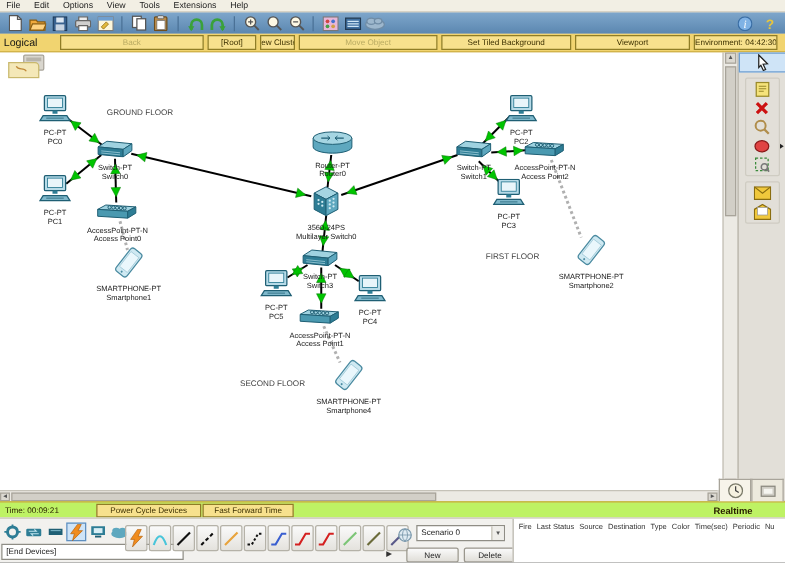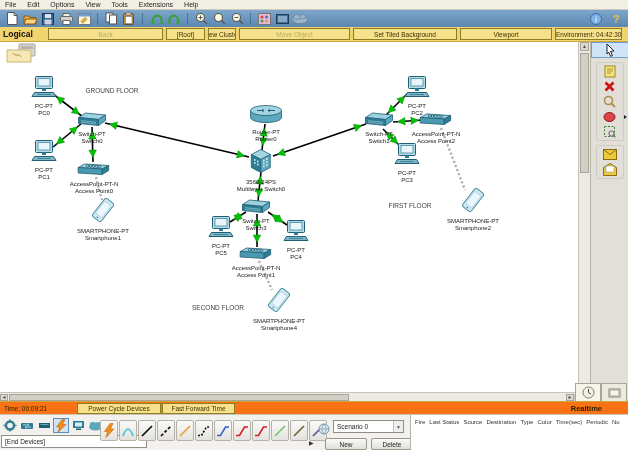--- a/index.html
+++ b/index.html
@@ -11,21 +11,21 @@
   .menu-item{cursor:default;}
 
   
   .toolbar{position:absolute;top:10px;left:0;right:0;height:17px;background:linear-gradient(#7ea6cb,#5b87b0);display:flex;align-items:center;gap:2px;padding:0 4px;}
   .tb-icon{width:16px;height:15px;display:flex;align-items:center;justify-content:center;}
   .tb-sep{width:1px;height:12px;background:#4a7196;margin:0 3px;}
   .tb-right{margin-left:auto;display:flex;gap:4px;align-items:center;}
 
   
   .navbar{position:absolute;top:27px;left:0;right:0;height:15px;background:#f1d470;display:flex;align-items:center;gap:3px;padding:0 3px;border-bottom:1px solid #c9a93c;}
-  .nav-label{font-weight:bold;font-size:8.5px;color:#111;width:42px;flex:0 0 auto;}
+  .nav-label{font-weight:normal;font-size:8.5px;color:#111;width:42px;flex:0 0 auto;}
   .nav-btn{height:12px;background:#f7e18d;border:1px solid #8f7d26;display:flex;align-items:center;justify-content:center;font-size:6.5px;color:#3c3000;white-space:nowrap;overflow:hidden;}
   .nav-btn.disabled{color:#b9ab62;}
   .nav-btn:nth-of-type(1){width:83px;}
   .nav-btn:nth-of-type(2){width:115px;}
   .nav-btn:nth-of-type(3){width:39px;}
   .nav-btn:nth-of-type(4){width:28px;}
   .nav-btn:nth-of-type(5){width:111px;}
   .nav-btn:nth-of-type(6){width:104px;}
   .nav-btn:nth-of-type(7){width:92px;}
 
@@ -51,21 +51,21 @@
   .tool.active{background:#cfe4f7;border:1px solid #6f9fd0;width:38px;height:16px;}
   .tool .flyout{position:absolute;right:-4px;top:6px;width:0;height:0;border-left:3px solid #222;border-top:2.5px solid transparent;border-bottom:2.5px solid transparent;}
   .tool-group{border:1px solid #cfccc2;border-radius:2px;margin-top:4px;padding:1px 0;display:flex;flex-direction:column;align-items:center;gap:0;}
 
   
   .mode-tabs{position:absolute;left:575px;top:383px;width:53px;height:18px;display:flex;z-index:5;}
   .mode-tab{width:26px;height:18px;background:#ece9dd;border:1px solid #a8a49a;border-bottom:none;display:flex;align-items:center;justify-content:center;}
   .mode-tab.active{background:#f7f4ea;}
 
   
-  .timebar{position:absolute;top:401px;left:0;right:0;height:13px;background:#f97316;border-top:1px solid #c9a93c;}
+  .timebar{position:absolute;top:401px;left:0;right:0;height:13px;background:#bef264;border-top:1px solid #c9a93c;}
   .time-label{position:absolute;left:4px;top:3px;font-size:6.5px;color:#2a2100;}
   .time-btn{position:absolute;top:1px;height:11px;background:#f7e18d;border:1px solid #8f7d26;font-size:6.5px;color:#3c3000;display:flex;align-items:center;justify-content:center;}
   .mode-label{position:absolute;right:26px;top:2px;font-weight:bold;font-size:7.5px;color:#2a2100;}
 
   
   .bottom{position:absolute;top:414px;left:0;right:0;height:36px;background:#f2f1ee;border-top:1px solid #c9c5b6;}
   .cats{position:absolute;left:2px;top:3px;display:flex;gap:1px;}
   .cat{width:16px;height:15px;display:flex;align-items:center;justify-content:center;}
   .cat.selected{background:#cfe4f7;border:1px solid #5f8fbf;}
   .device-field{position:absolute;left:1px;top:20px;width:146px;height:13px;background:#fff;border:1px solid #8f8d85;font-size:6.5px;color:#222;display:flex;align-items:center;padding-left:3px;}

